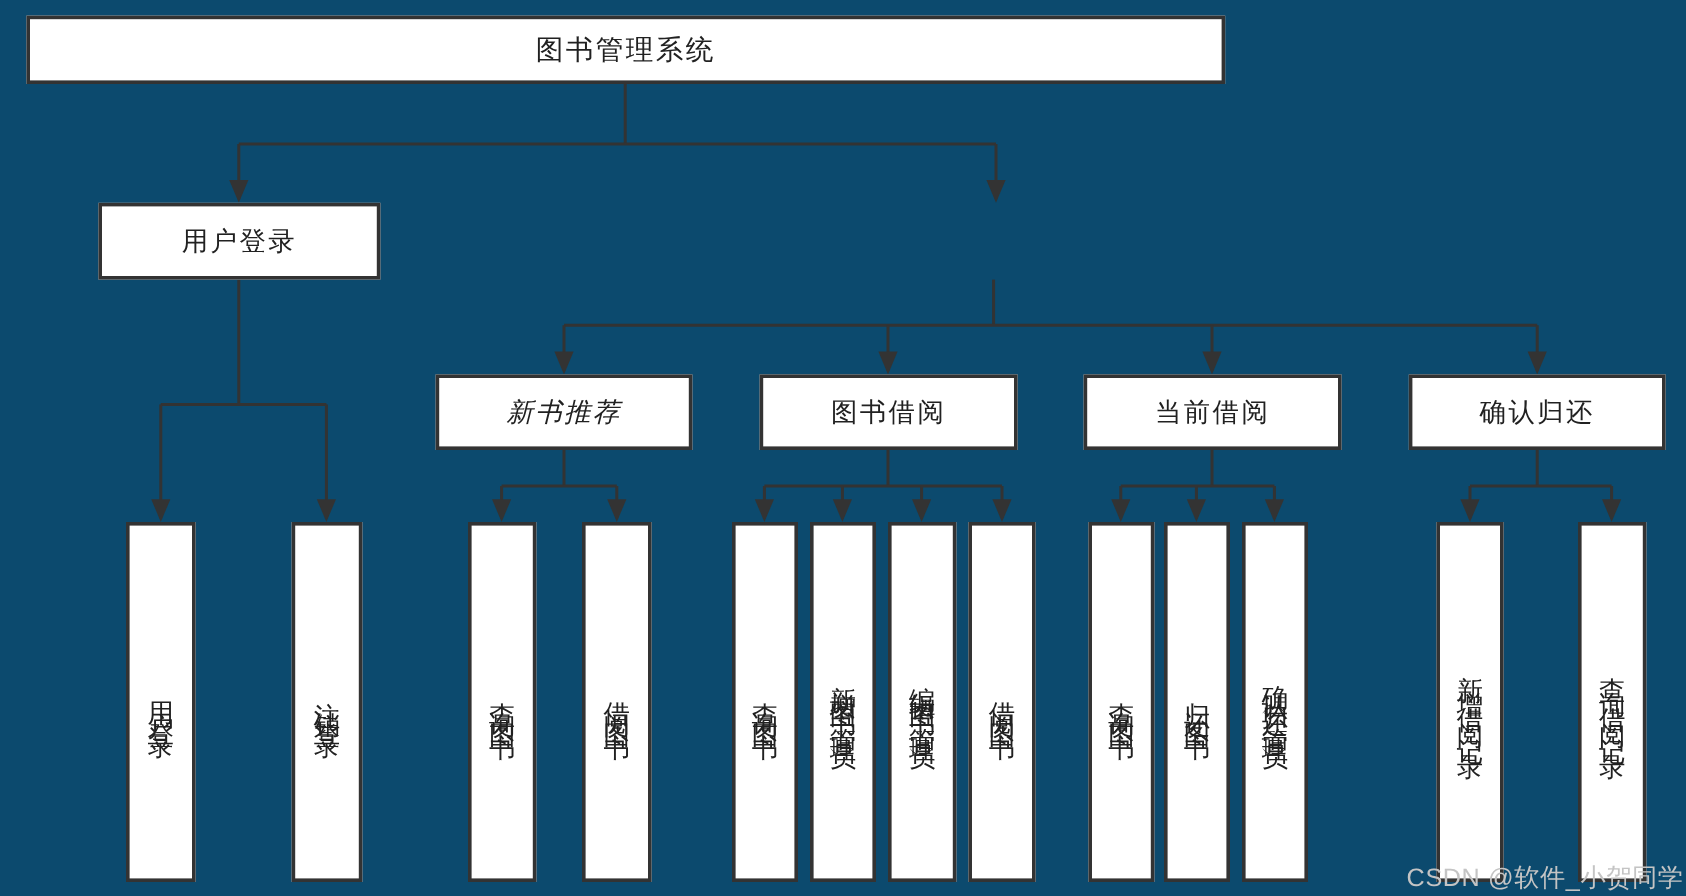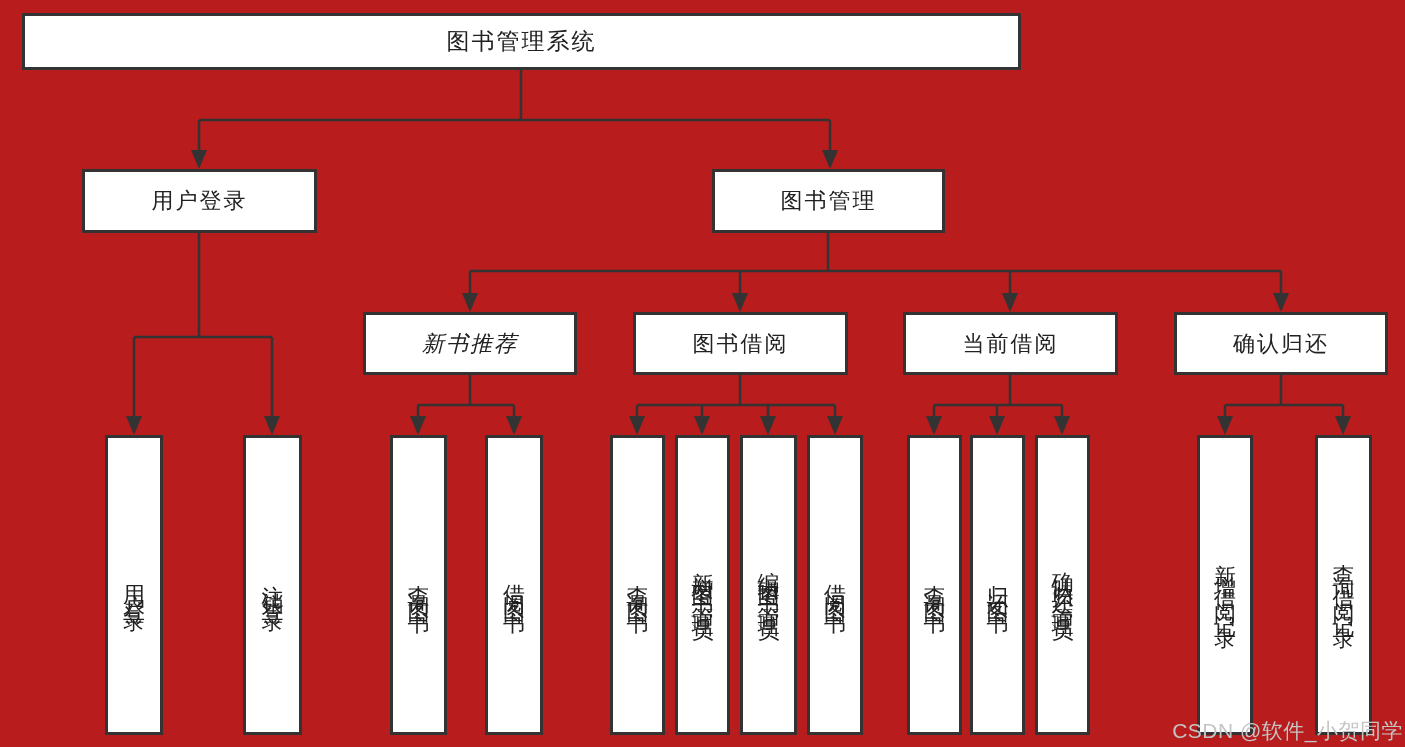--- a/index.html
+++ b/index.html
@@ -1,20 +1,20 @@
 <!DOCTYPE html>
 <html><head>
 <meta charset="utf-8">
 <style>
   html,body { margin:0; padding:0; background:#ffffff; }
   #stage {
     position: relative;
     width: 1405px;
     height: 747px;
-    background: #b91c1c;
+    background: #0c4a6e;
     font-family: "Liberation Sans", sans-serif;
     overflow: hidden;
   }
   #connectors { position:absolute; left:0; top:0; width:1405px; height:747px; }
   .box {
     position: absolute;
     box-sizing: border-box;
     border: 3px solid #333333;
     background: #ffffff;
     display: flex;
@@ -127,23 +127,20 @@
     </g>
   </svg>
 
   <div class="box root" style="left:22px; top:13px; width:999px; height:57px;">
     <span>图书管理系统</span>
   </div>
 
   <div class="box" style="left:82px; top:169px; width:235px; height:64px;">
     <span>用户登录</span>
   </div>
-  <div class="box" style="left:712px; top:169px; width:233px; height:64px;">
-    <span>图书管理</span>
-  </div>
 
   <div class="box" style="left:363px; top:312px; width:214px; height:63px;font-style:italic;">
     <span>新书推荐</span>
   </div>
   <div class="box" style="left:633px; top:312px; width:215px; height:63px;">
     <span>图书借阅</span>
   </div>
   <div class="box" style="left:903px; top:312px; width:215px; height:63px;">
     <span>当前借阅</span>
   </div>

